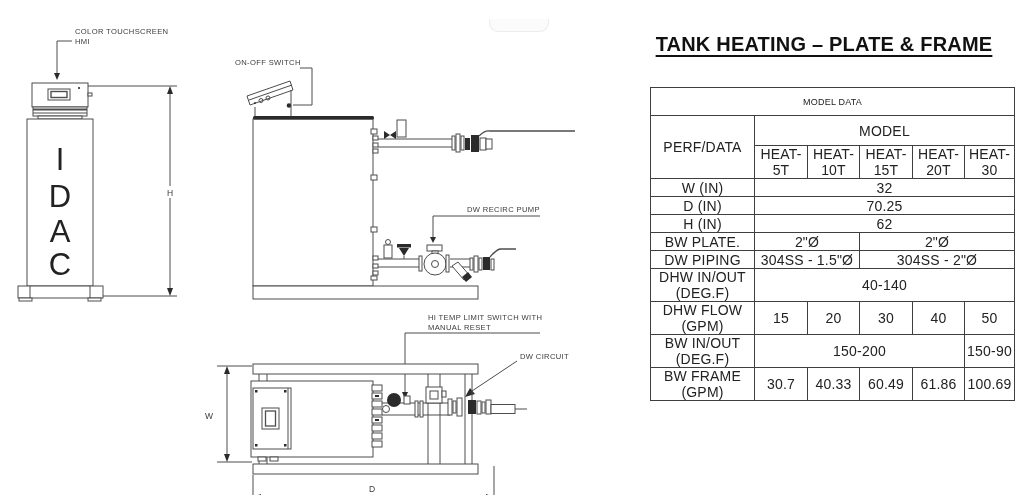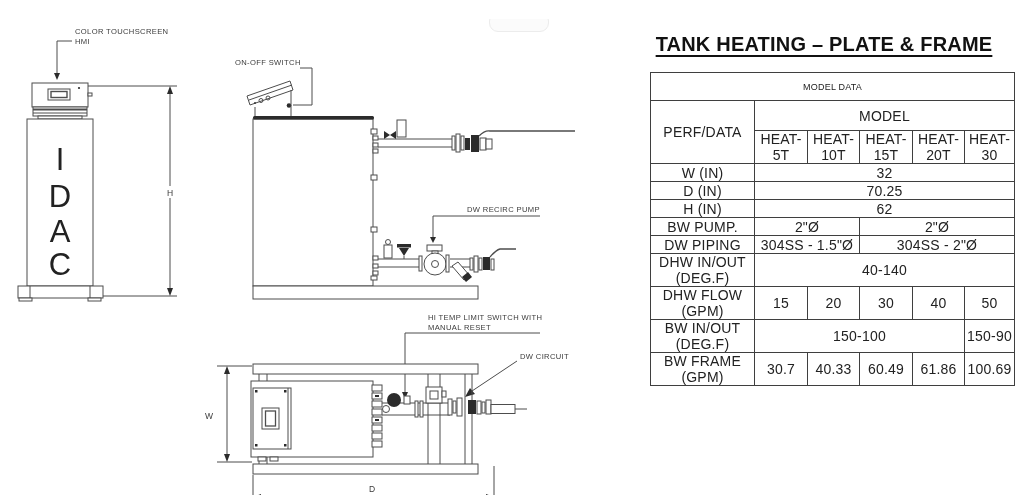--- a/index.html
+++ b/index.html
@@ -19,21 +19,21 @@
   .dim{fill:#3a3a3a;stroke:none;font-size:8.5px;}
   .big{fill:#222;stroke:none;font-size:31px;}
 
   
   .sheet-title{position:absolute;left:640px;top:14px;width:368px;text-align:center;
     font-size:20px;font-weight:bold;color:#111;letter-spacing:.2px;
     text-decoration:underline;text-decoration-thickness:2px;text-underline-offset:4px;
     white-space:nowrap;}
 
   
-  .model-table{position:absolute;left:650px;top:53px;border-collapse:collapse;table-layout:fixed;}
+  .model-table{position:absolute;left:650px;top:68px;border-collapse:collapse;table-layout:fixed;}
   .model-table td{border:1px solid #3f3f3f;text-align:center;vertical-align:middle;
     padding:0;font-size:14px;color:#222;letter-spacing:.2px;}
   .model-table .t-title{height:27px;font-size:9px;}
   .model-table .t-model{height:29px;}
   .model-table .t-cols td{height:29px;}
   .model-table .t-data td{height:17px;}
 </style>
 </head>
 <body>
 
@@ -301,21 +301,21 @@
       </tr>
       <tr class="t-data">
         <td>D (IN)</td>
         <td colspan="5">70.25</td>
       </tr>
       <tr class="t-data">
         <td>H (IN)</td>
         <td colspan="5">62</td>
       </tr>
       <tr class="t-data">
-        <td>BW PUMP.</td>
+        <td>BW PLATE.</td>
         <td colspan="2">2"Ø</td>
         <td colspan="3">2"Ø</td>
       </tr>
       <tr class="t-data">
         <td>DW PIPING</td>
         <td colspan="2">304SS - 1.5"Ø</td>
         <td colspan="3">304SS - 2"Ø</td>
       </tr>
       <tr class="t-data">
         <td>DHW IN/OUT (DEG.F)</td>
@@ -324,21 +324,21 @@
       <tr class="t-data">
         <td>DHW FLOW (GPM)</td>
         <td>15</td>
         <td>20</td>
         <td>30</td>
         <td>40</td>
         <td>50</td>
       </tr>
       <tr class="t-data">
         <td>BW IN/OUT (DEG.F)</td>
-        <td colspan="4">150-100</td>
+        <td colspan="4">150-200</td>
         <td>150-90</td>
       </tr>
       <tr class="t-data">
         <td>BW FRAME (GPM)</td>
         <td>30.7</td>
         <td>40.33</td>
         <td>60.49</td>
         <td>61.86</td>
         <td>100.69</td>
       </tr>

